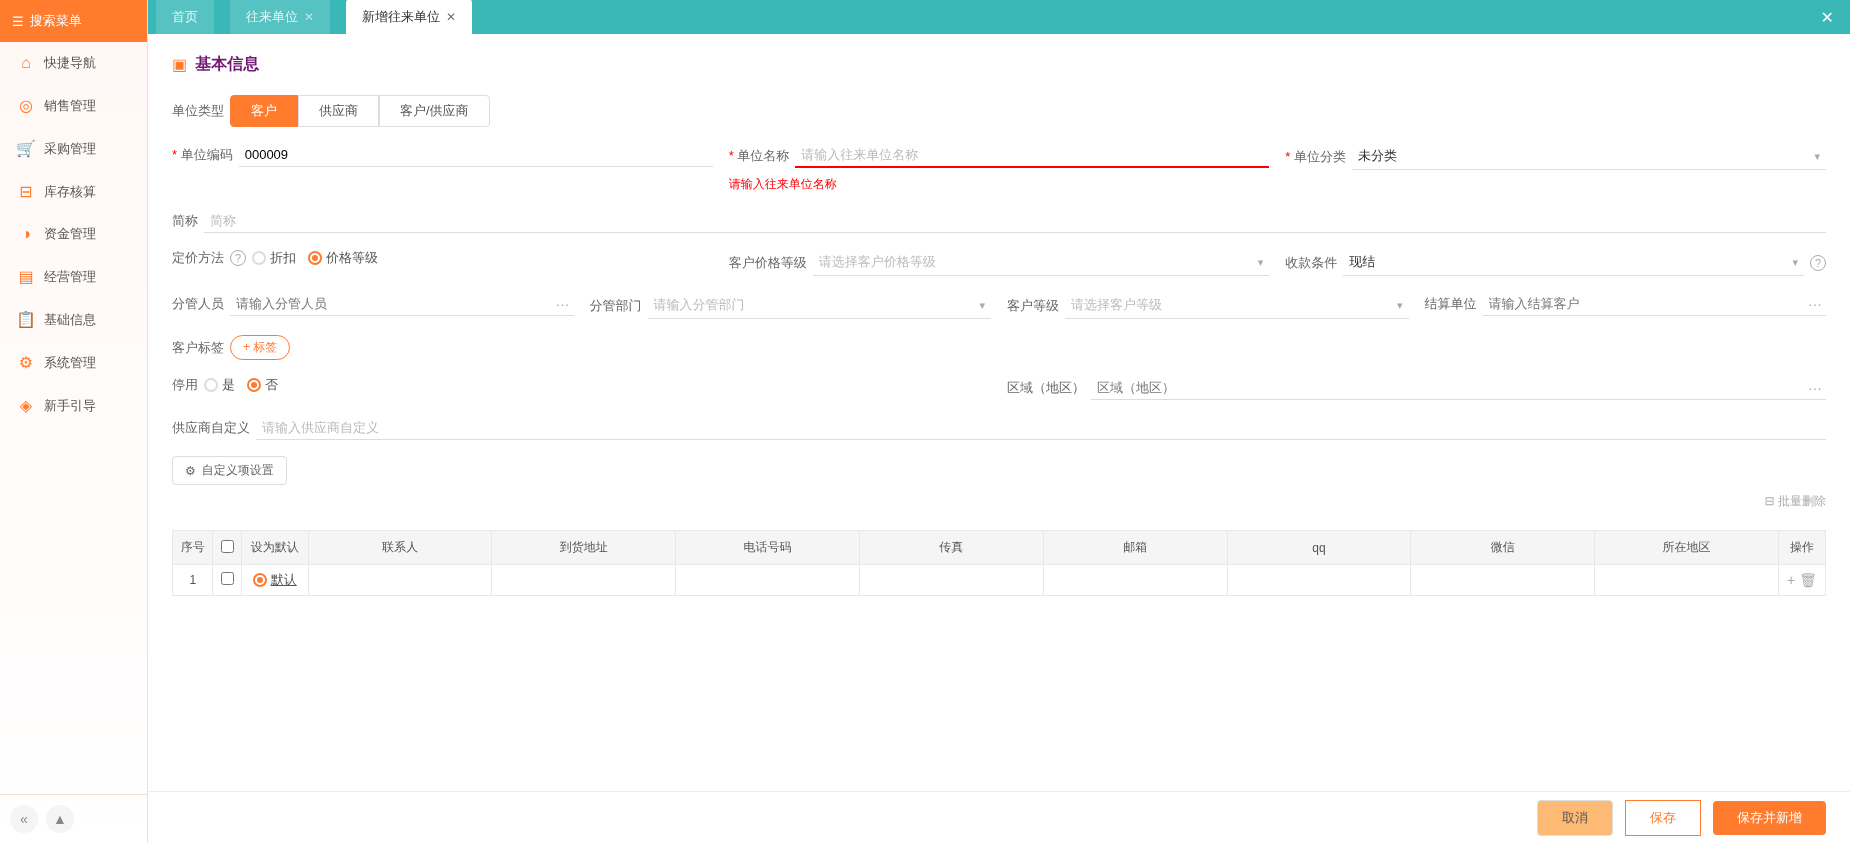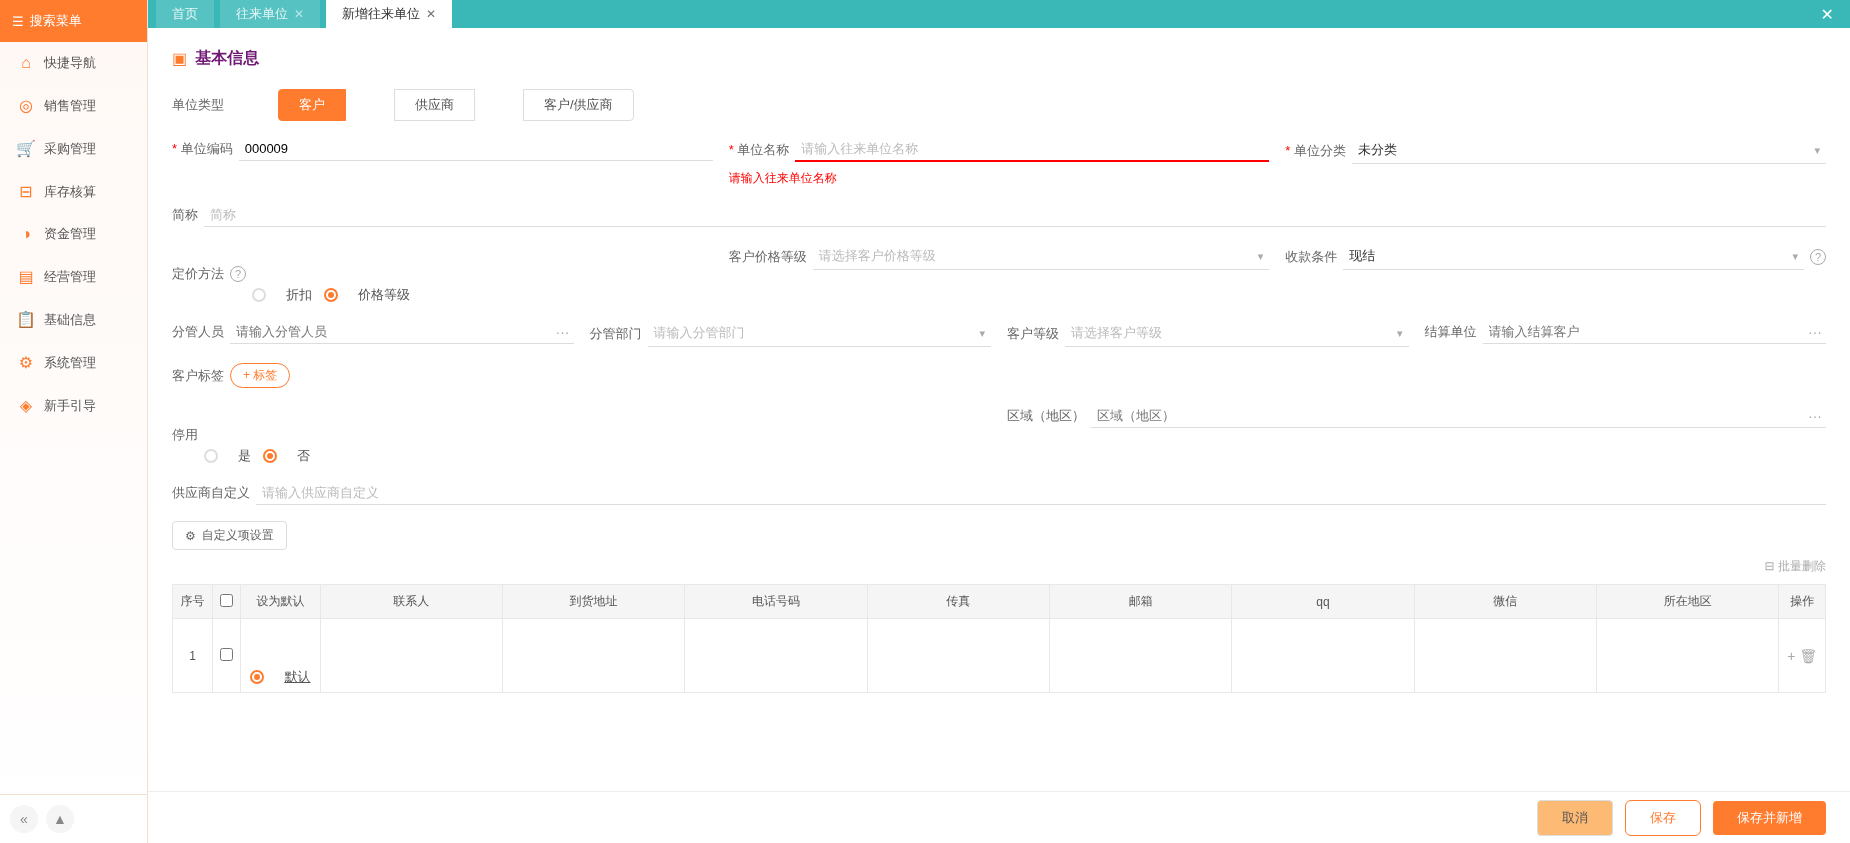--- a/index.html
+++ b/index.html
@@ -51,23 +51,23 @@
     }
 
     
     .main { flex: 1; display: flex; flex-direction: column; overflow: hidden; }
 
     
     .tabbar {
       background: #3ab8b8;
       display: flex;
       align-items: center;
-      height: 28px;
+      height: 34px;
       padding: 0 8px;
-      gap: 6px;
+      gap: 16px;
       flex-shrink: 0;
     }
     .tab {
       display: flex; align-items: center; gap: 6px;
       padding: 6px 16px;
       border-radius: 4px 4px 0 0;
       cursor: pointer;
       font-size: 13px;
       color: rgba(255,255,255,0.85);
       height: 36px;
@@ -104,21 +104,20 @@
 
     
     .unit-type-group { display: flex; gap: 0; }
     .unit-type-btn {
       padding: 6px 20px;
       border: 1px solid #ddd;
       background: white;
       cursor: pointer;
       font-size: 13px;
       color: #555;
-      margin-left: 48px;
     }
     .unit-type-btn.active {
       background: #ff7b2e;
       color: white;
       border-color: #ff7b2e;
     }
     .unit-type-btn:first-child { border-radius: 4px 0 0 4px; }
     .unit-type-btn:last-child { border-radius: 0 4px 4px 0; }
 
     
@@ -174,21 +173,21 @@
       flex: 1;
     }
     .form-input-with-btn input {
       border: none; outline: none; flex: 1;
       padding: 4px 6px; font-size: 13px; color: #bbb;
     }
     .form-input-with-btn .more-btn { color: #aaa; cursor: pointer; font-size: 14px; padding: 0 4px; }
 
     
     .radio-group { display: flex; gap: 12px; align-items: center; }
-    .radio-item { display: flex; align-items: center; gap: 20px; cursor: pointer; font-size: 13px; color: #555; margin-top: 43px; }
+    .radio-item { display: flex; align-items: center; gap: 4px; cursor: pointer; font-size: 13px; color: #555; }
     .radio-circle {
       width: 14px; height: 14px;
       border-radius: 50%;
       border: 2px solid #ddd;
       display: flex; align-items: center; justify-content: center;
     }
     .radio-circle.checked { border-color: #ff7b2e; }
     .radio-dot { width: 6px; height: 6px; border-radius: 50%; background: #ff7b2e; }
 
     
@@ -210,21 +209,21 @@
       color: #aaa;
       font-size: 11px;
       display: flex; align-items: center; justify-content: center;
       cursor: pointer; flex-shrink: 0;
     }
 
     
     .table-section { margin-top: 16px; }
     .table-actions {
       display: flex; justify-content: flex-end;
-      margin-bottom: 9px;
+      margin-bottom: 20px;
     }
     .batch-delete { color: #aaa; font-size: 12px; cursor: pointer; }
     table {
       width: 100%;
       border-collapse: collapse;
       font-size: 12px;
     }
     th {
       background: #f5f5f5;
       border: 1px solid #e8e8e8;
@@ -272,21 +271,21 @@
       border: 1px solid #ddd;
       border-radius: 4px;
       background: #fdba74;
       color: #555;
       font-size: 13px;
       cursor: pointer;
     }
     .btn-save {
       padding: 8px 24px;
       border: 1px solid #ff7b2e;
-      border-radius: 6px;
+      border-radius: 0;
       background: white;
       color: #ff7b2e;
       font-size: 13px;
       cursor: pointer;
     }
     .btn-save-new {
       padding: 8px 24px;
       border: none;
       border-radius: 4px;
       background: #ff7b2e;

